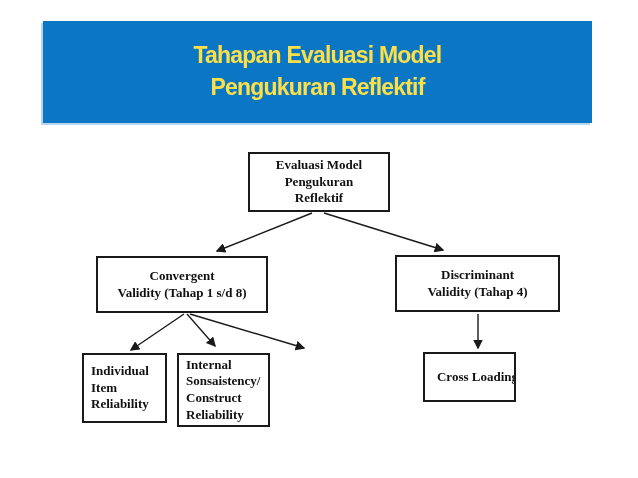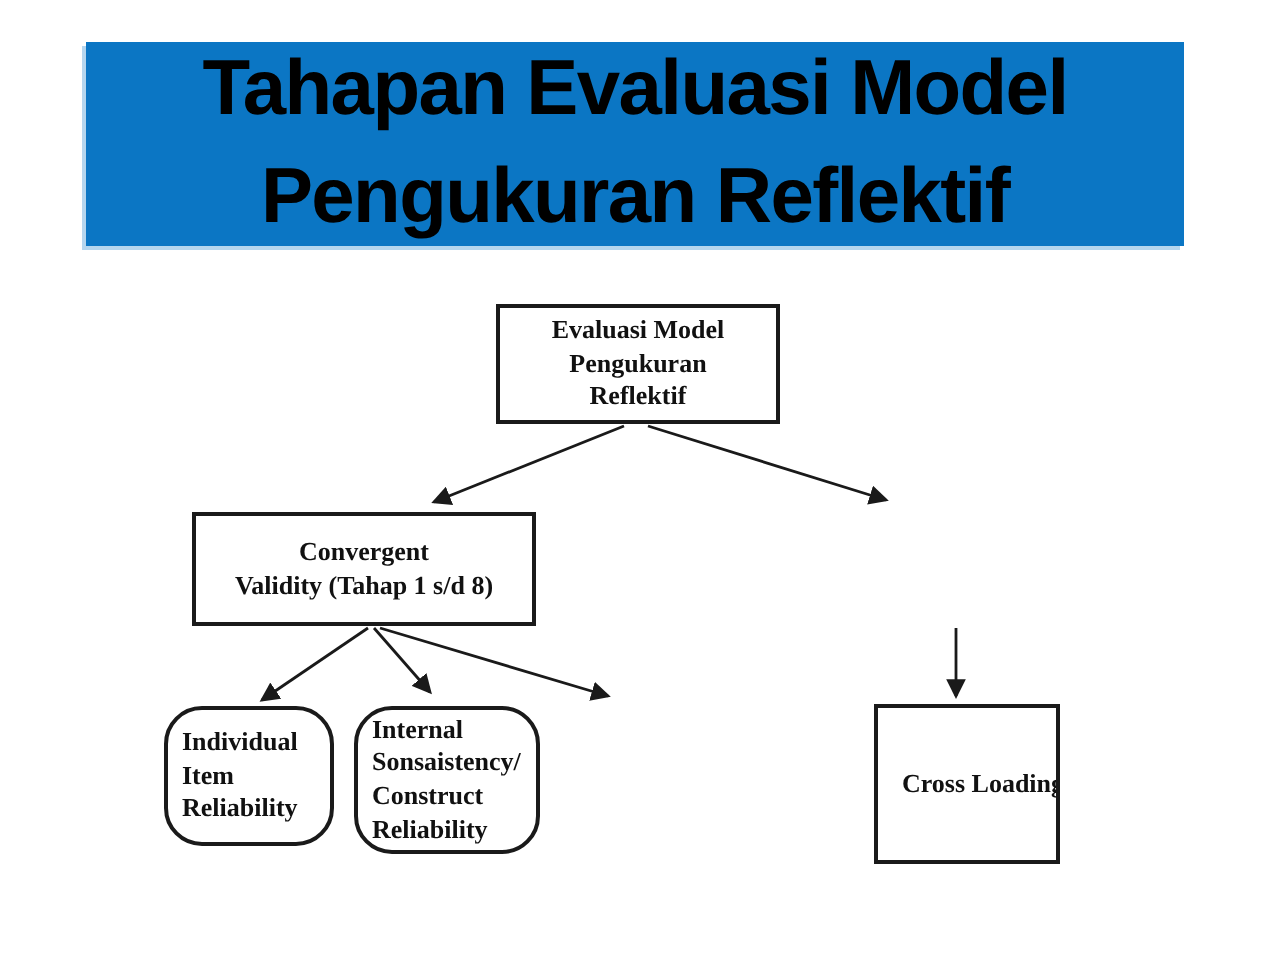--- a/index.html
+++ b/index.html
@@ -21,24 +21,24 @@
     top: 21px;
     width: 549px;
     height: 102px;
     background: #0b76c4;
     box-shadow: -2px 2px 0 #b5d6ef;
     display: flex;
     align-items: center;
     justify-content: center;
   }
   .banner-title {
-    color: #000000;
+    color: #fde047;
     font-family: "Liberation Sans", sans-serif;
     font-weight: bold;
-    font-size: 39px;
+    font-size: 23px;
     line-height: 1.38;
     letter-spacing: -0.8px;
     text-align: center;
     white-space: pre;
   }
   .connectors {
     position: absolute;
     left: 0;
     top: 0;
     width: 638px;
@@ -61,29 +61,28 @@
     font-family: Liberation Serif, serif;
   }
   .node.center {
     justify-content: center;
     text-align: center;
   }
   .node.left {
     justify-content: flex-start;
     text-align: left;
     padding-left: 7px;
-    border-radius: 19px;
   }
   .node-root        { left: 248px; top: 152px; width: 142px; height: 60px; }
   .node-convergent  { left:  96px; top: 256px; width: 172px; height: 57px; }
   .node-discriminant{ left: 395px; top: 255px; width: 165px; height: 57px; }
   .node-individual  { left:  82px; top: 353px; width:  85px; height: 70px; line-height: 1.28; }
   .node-internal    { left: 177px; top: 353px; width:  93px; height: 74px; line-height: 1.28; }
   .node-average     { left: 278px; top: 353px; width:  92px; height: 70px; line-height: 1.28; }
-  .node-crossloading{ left: 437px; top: 352px; width:  93px; height: 80px; padding-left: 16px; }
+  .node-crossloading{ left: 423px; top: 352px; width:  93px; height: 50px; padding-left: 16px; }
 </style>
 </head>
 <body>
 
 <div class="stage">
 
   <div class="banner">
     <div class="banner-title">Tahapan Evaluasi Model
 Pengukuran Reflektif</div>
   </div>
@@ -102,20 +101,22 @@
     <line x1="478" y1="314" x2="478" y2="348" stroke-width="1.4" marker-end="url(#arrowhead)" stroke="#1a1a1a"></line>
   </svg>
 
   <div class="node center node-root">Evaluasi Model
 Pengukuran
 Reflektif</div>
 
   <div class="node center node-convergent">Convergent
 Validity (Tahap 1 s/d 8)</div>
 
+  <div class="node center node-discriminant">Discriminant
+Validity (Tahap 4)</div>
 
   <div class="node left node-individual">Individual
 Item
 Reliability</div>
 
   <div class="node left node-internal">Internal
 Sonsaistency/
 Construct
 Reliability</div>
 

